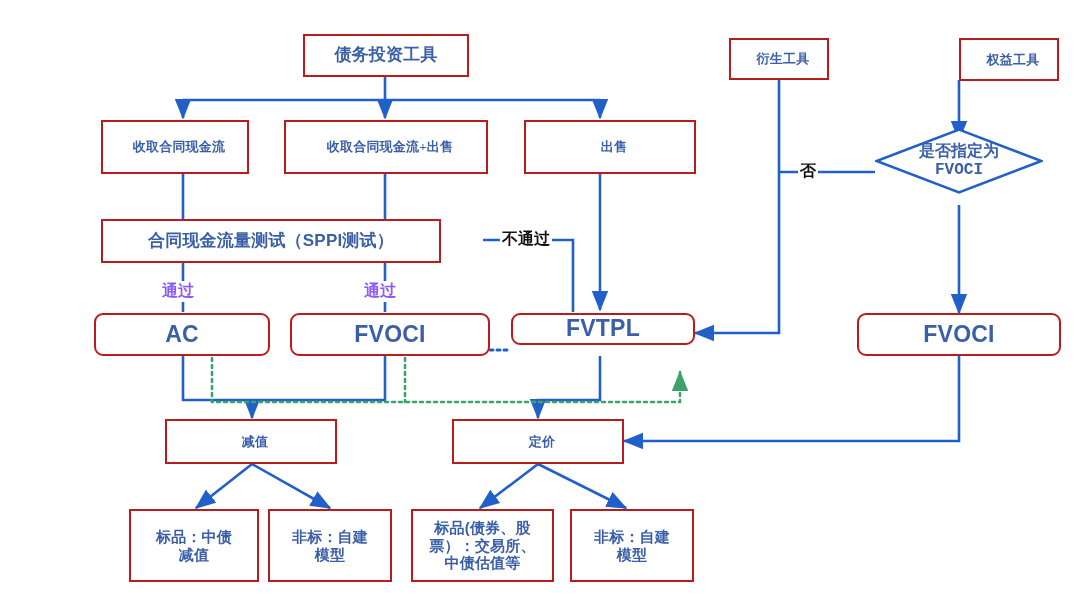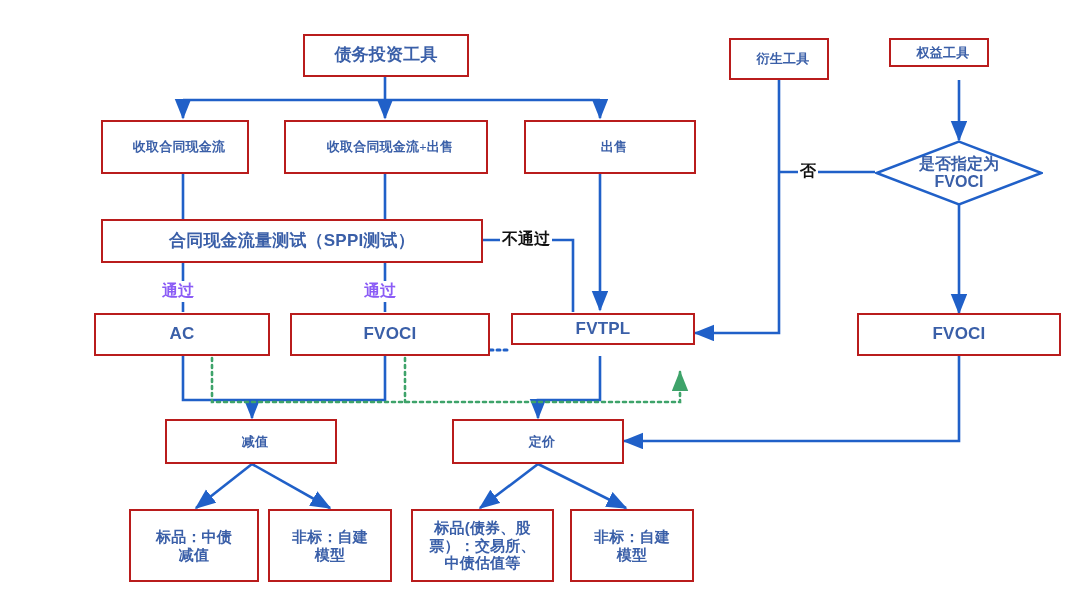--- a/index.html
+++ b/index.html
@@ -37,21 +37,21 @@
     text-align: center;
     line-height: 1.18;
     font-weight: 700;
     letter-spacing: 0.2px;
     z-index: 2;
   }
   .node span { display: block; padding: 0 4px; white-space: pre-line; }
   .n-title { font-size: 17px; }
   .n-mid   { font-size: 13px; padding-left: 8px; }
   .n-wide  { font-size: 17px; }
-  .n-class { font-size: 17px; }
+  .n-class { font-size: 23px; border-radius: 9px; }
   .n-leaf  { font-size: 15px; font-weight: 700; }
   .diamond {
     position: absolute;
     display: flex;
     align-items: center;
     justify-content: center;
     text-align: center;
     color: #3a5fa8;
     font-size: 16px;
     font-weight: 700;
@@ -154,45 +154,45 @@
   </div>
 
   <div class="node n-mid" style="left:284px; top:120px; width:204px; height:54px;font-family:Liberation Serif, serif;">
     <span>收取合同现金流+出售</span>
   </div>
 
   <div class="node n-mid" style="left:524px; top:120px; width:172px; height:54px;">
     <span>出售</span>
   </div>
 
-  <div class="node n-wide" style="left:101px; top:219px; width:382px; height:44px;">
+  <div class="node n-wide" style="left:101px; top:219px; width:340px; height:44px;">
     <span>合同现金流量测试（SPPI测试）</span>
   </div>
 
   <div class="node n-class" style="left:94px; top:313px; width:176px; height:43px;">
     <span>AC</span>
   </div>
 
   <div class="node n-class" style="left:290px; top:313px; width:200px; height:43px;">
     <span>FVOCI</span>
   </div>
 
   <div class="node n-class" style="left:511px; top:313px; width:184px; height:32px;">
     <span>FVTPL</span>
   </div>
 
   <div class="node n-mid" style="left:729px; top:38px; width:100px; height:42px;">
     <span>衍生工具</span>
   </div>
 
-  <div class="node n-mid" style="left:889px; top:38px; width:100px; height:29px;">
+  <div class="node n-mid" style="left:959px; top:38px; width:100px; height:43px;">
     <span>权益工具</span>
   </div>
 
-  <div class="diamond" style="left:875px; top:140px; width:168px; height:66px;">
+  <div class="diamond" style="left:875px; top:128px; width:168px; height:66px;font-family:Liberation Mono, monospace;">
     <svg class="dshape" viewBox="0 0 168 66" preserveAspectRatio="none">
       <polygon points="84,1.6 166.4,33 84,64.4 1.6,33" fill="#ffffff" stroke="#2060c8" stroke-width="2.6"></polygon>
     </svg>
     <span style="white-space:pre-line;">是否指定为
 FVOCI</span>
   </div>
 
   <div class="node n-class" style="left:857px; top:313px; width:204px; height:43px;">
     <span>FVOCI</span>
   </div>

